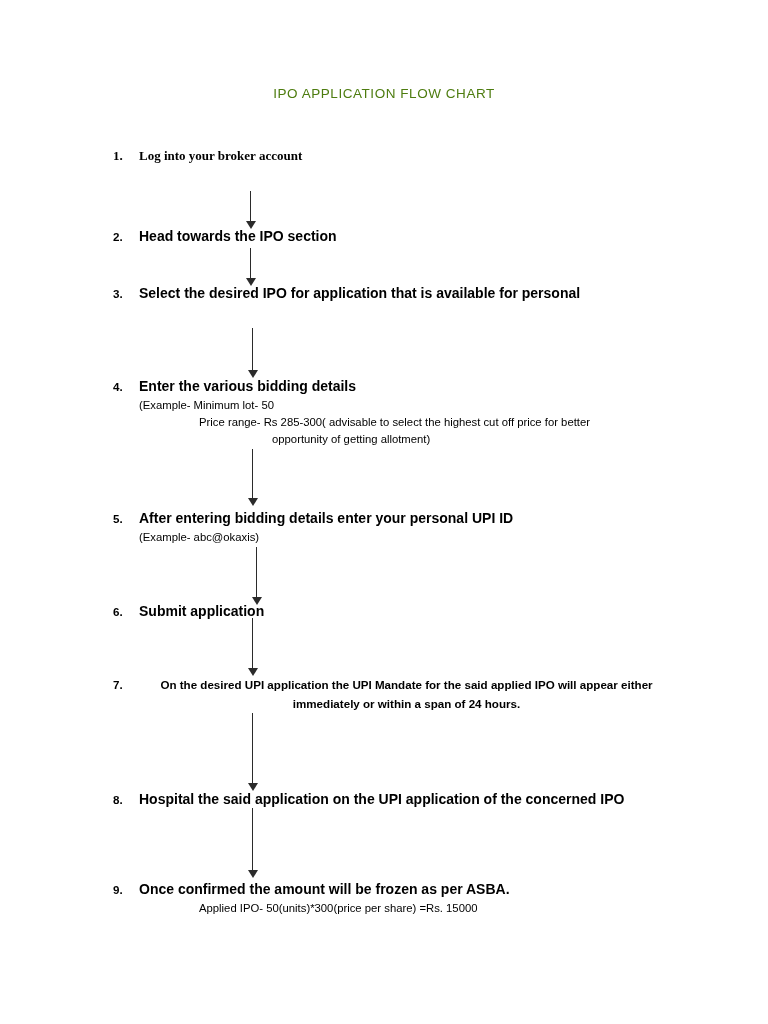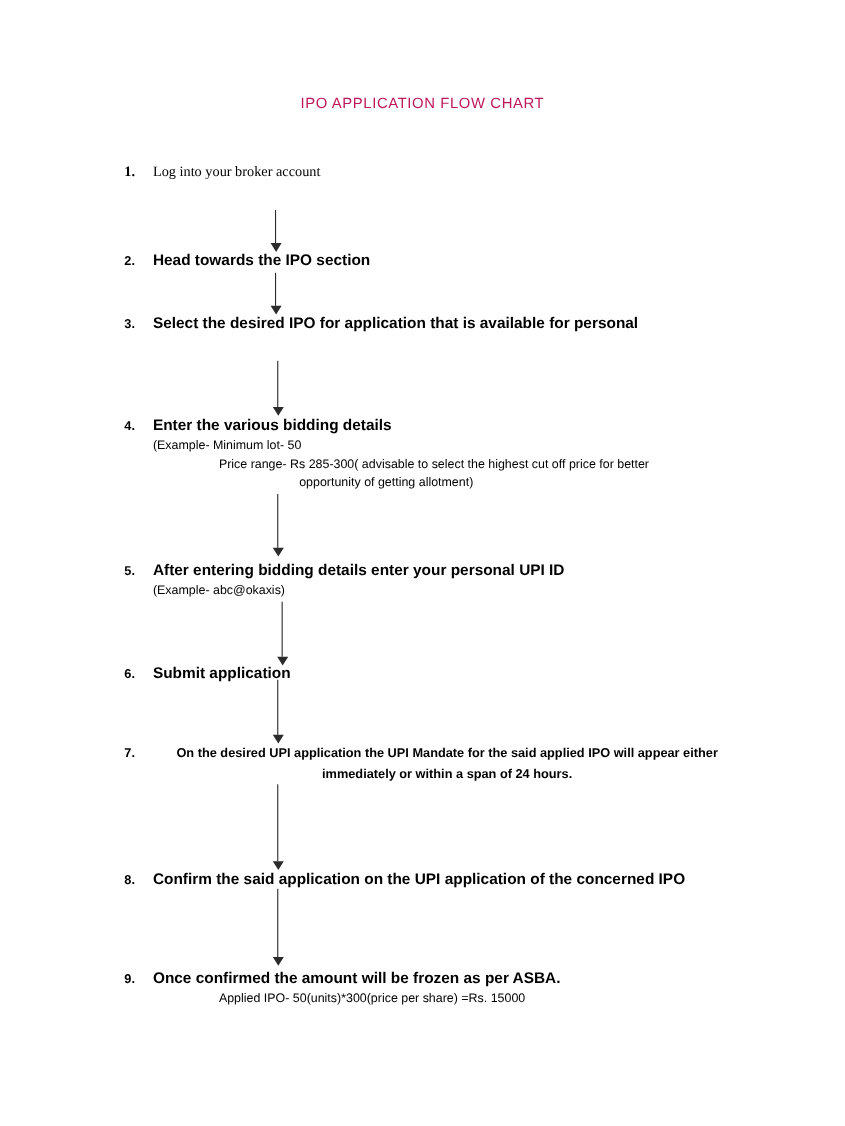--- a/index.html
+++ b/index.html
@@ -68,21 +68,21 @@
   .indent-2 { padding-left: 60px; }
   .indent-3 { padding-left: 133px; }
 
   
   .serif .step-num,
   .serif .step-title,
   .serif .step-sub {
     font-family: "Liberation Serif", serif;
     font-size: 13px;
   }
-  .serif .step-title { font-weight: normal; }
+  .serif .step-title { font-weight: bold; }
 
   
   .step-para {
     font-size: 11.6px;
     font-weight: bold;
     line-height: 1.62;
     width: 535px;
     white-space: normal;
     text-align: center;
   }
@@ -108,21 +108,21 @@
     border-left: 5px solid transparent;
     border-right: 5px solid transparent;
     border-top: 8px solid #2b2b2b;
   }
 </style>
 </head>
 <body>
 
 <div class="page">
 
-  <div class="doc-title" style="color: #be185d;">IPO APPLICATION FLOW CHART</div>
+  <div class="doc-title" style="color: #4d7c0f;">IPO APPLICATION FLOW CHART</div>
 
   <div class="step serif" style="top:147px;">
     <div class="step-head">
       <span class="step-num">1.</span>
       <span class="step-title">Log into your broker account</span>
     </div>
   </div>
 
   <div class="arrow" style="left:243px; top:191px; height:38px;">
     <div class="shaft" style="height:30px;"></div>
@@ -201,21 +201,21 @@
   </div>
 
   <div class="arrow" style="left:245px; top:713px; height:78px;">
     <div class="shaft" style="height:70px;"></div>
     <div class="head"></div>
   </div>
 
   <div class="step" style="top:790px;">
     <div class="step-head">
       <span class="step-num">8.</span>
-      <span class="step-title">Confirm the said application on the UPI application of the concerned IPO</span>
+      <span class="step-title">Hospital the said application on the UPI application of the concerned IPO</span>
     </div>
   </div>
 
   <div class="arrow" style="left:245px; top:808px; height:70px;">
     <div class="shaft" style="height:62px;"></div>
     <div class="head"></div>
   </div>
 
   <div class="step" style="top:880px;">
     <div class="step-head">

